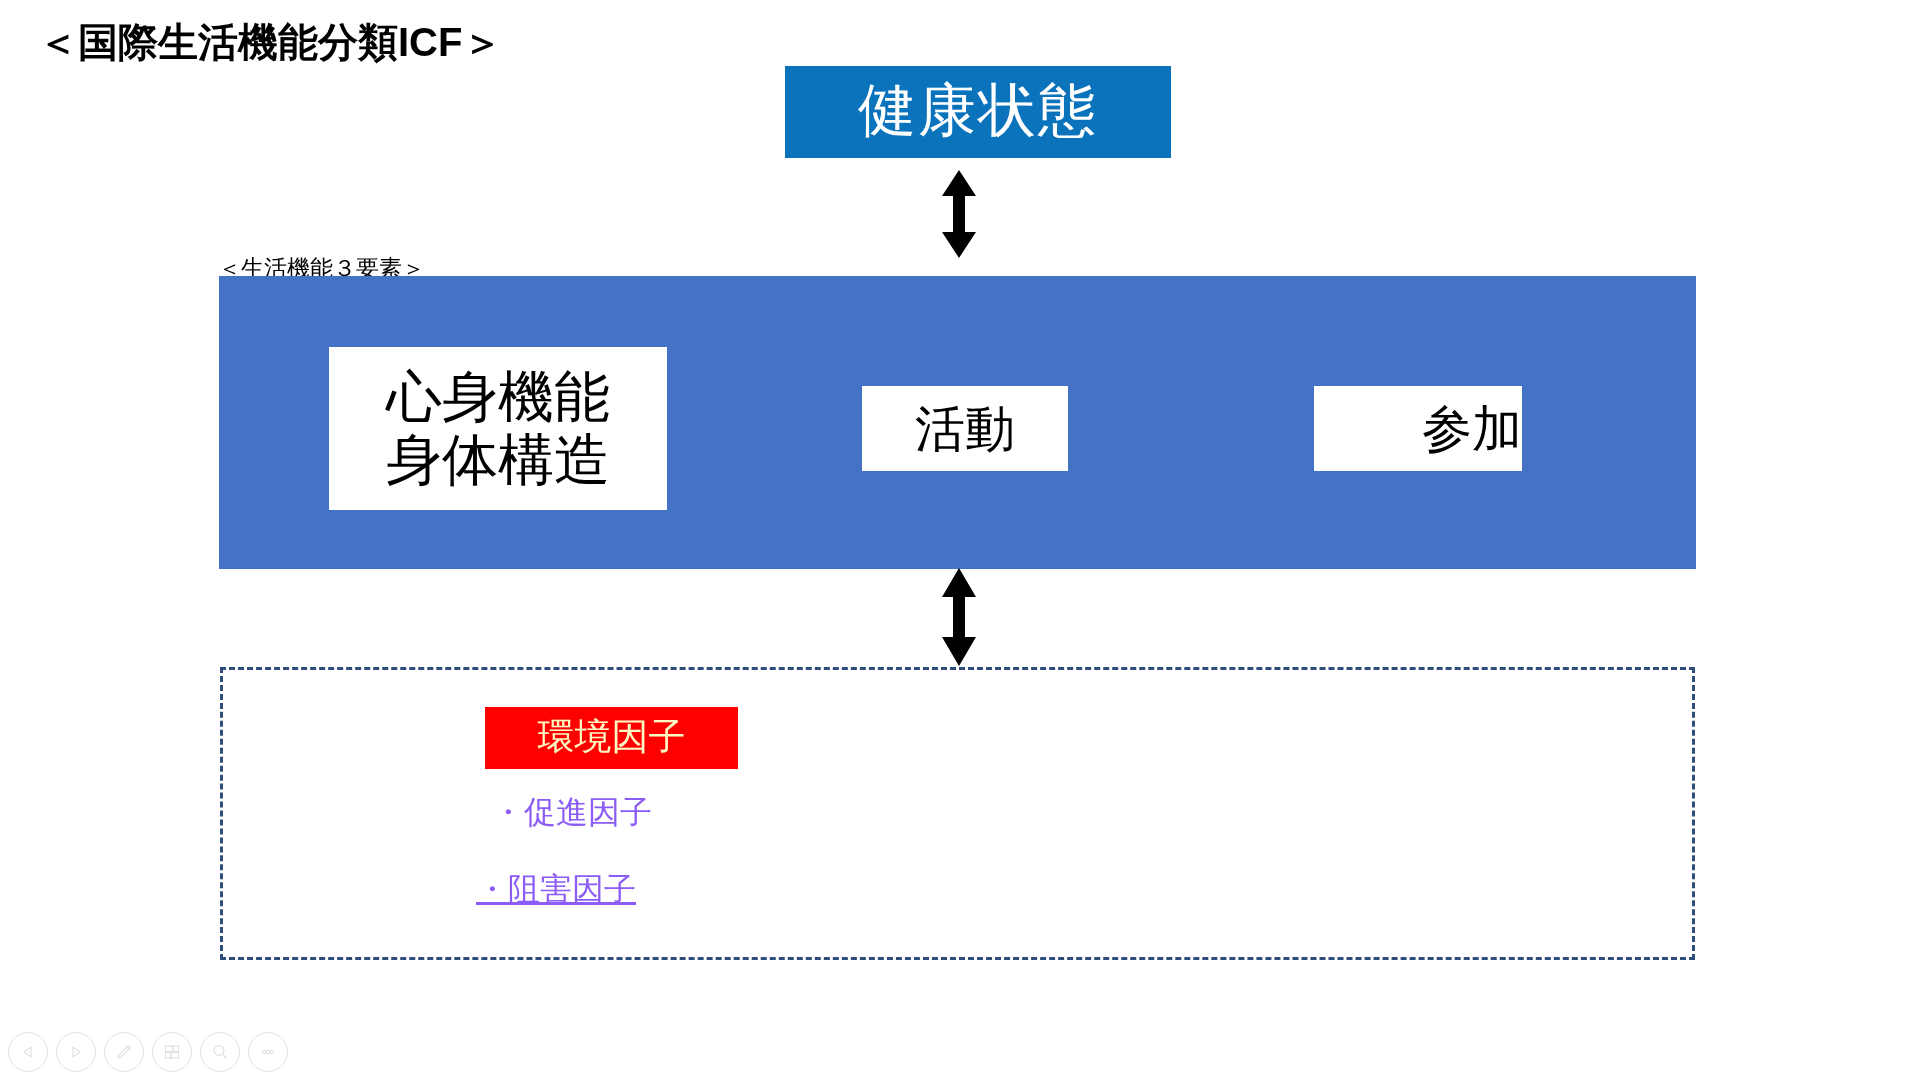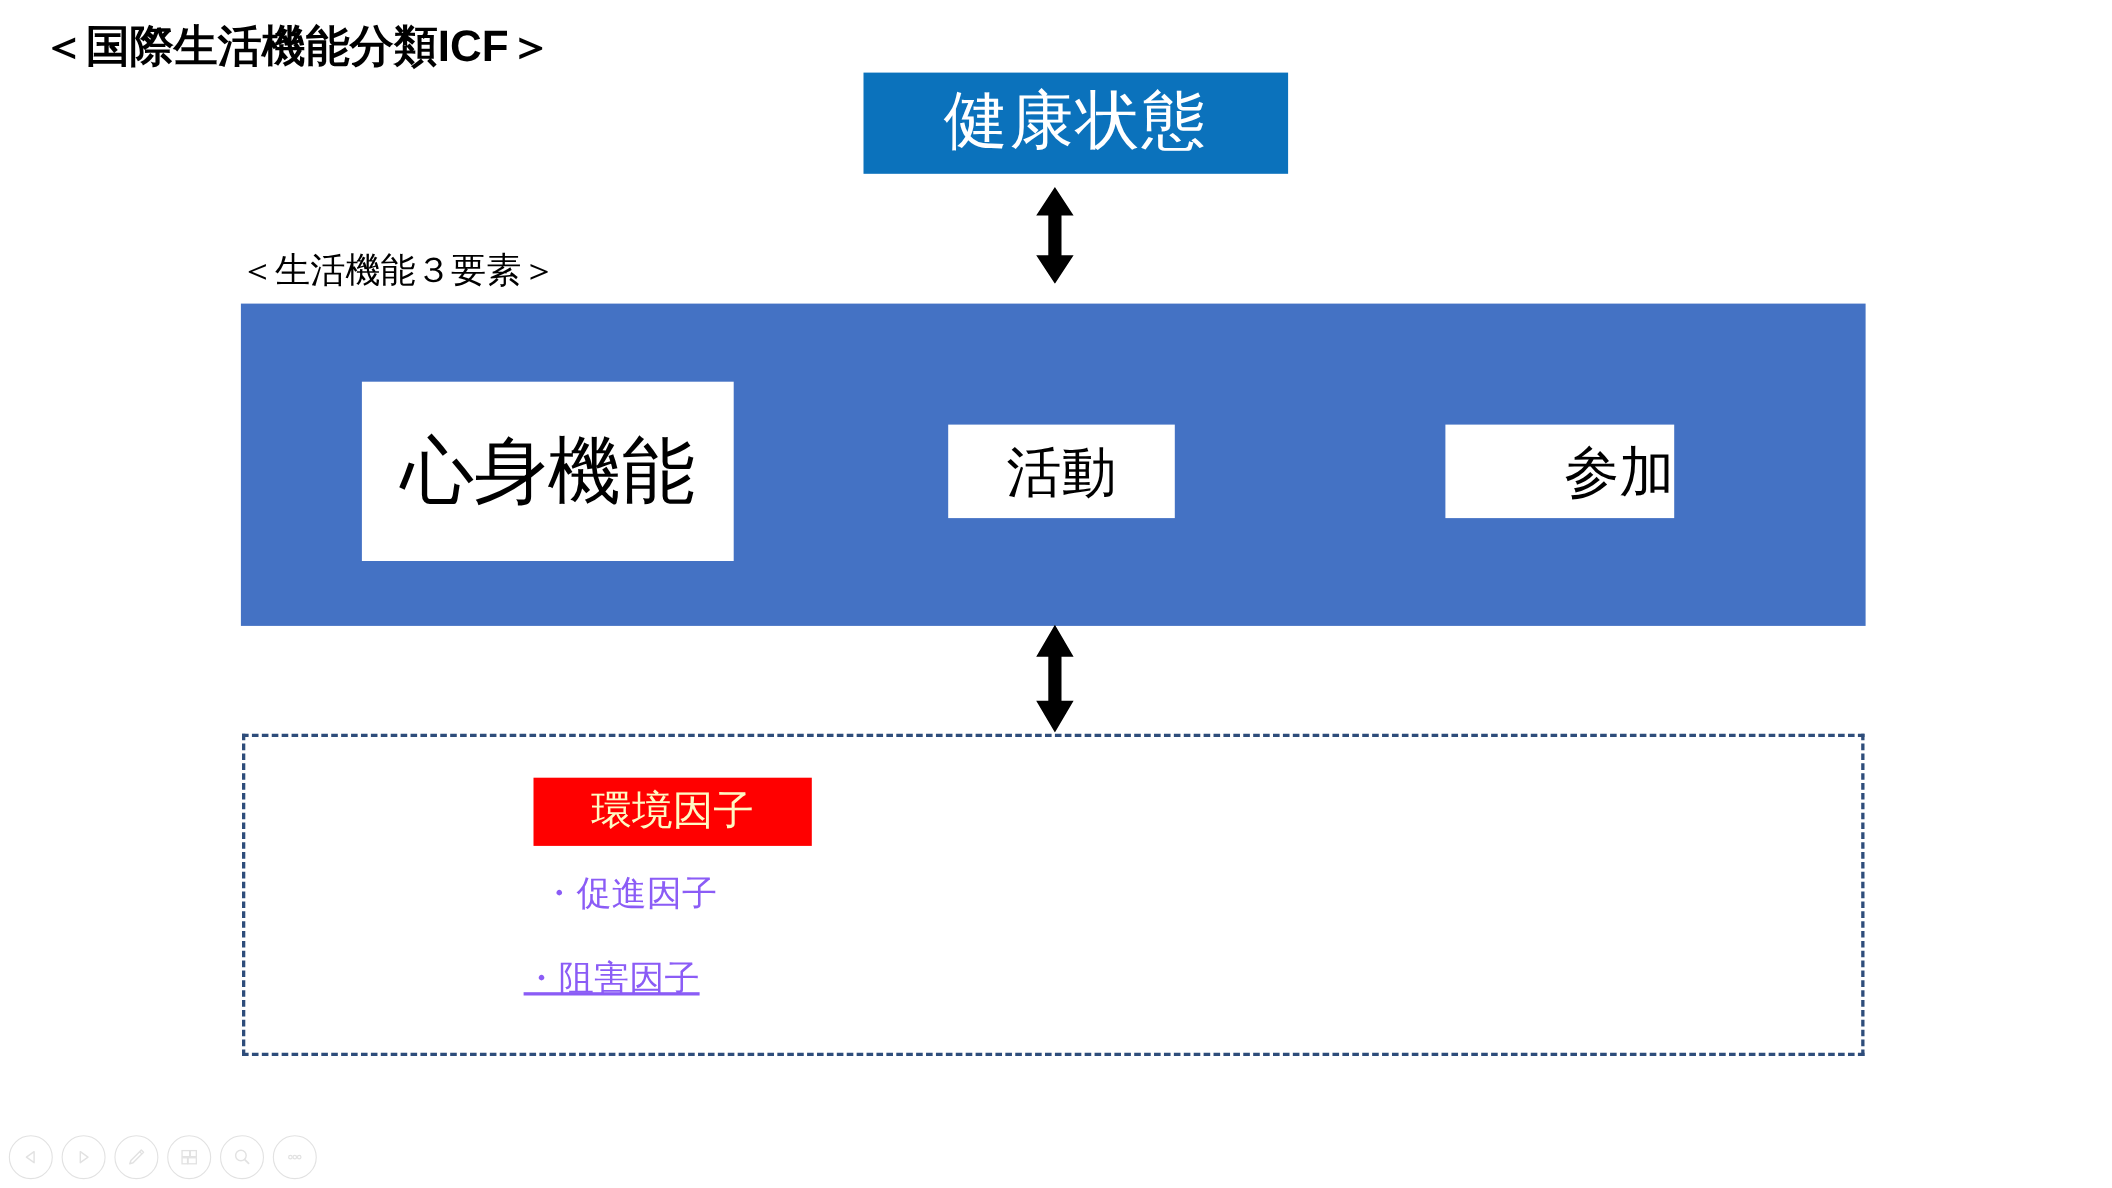--- a/index.html
+++ b/index.html
@@ -69,23 +69,24 @@
   }
   .arrow-bottom {
     left: 938px;
     top: 568px;
     height: 98px;
   }
 
   
   .caption {
     position: absolute;
-    font-size: 32px;
+    font-size: 23px;
     white-space: nowrap;
     line-height: 1.1;
+    margin-top: 28px;
   }
   .caption-functions { left: 218px; top: 228px; }
   .caption-contextual { left: 218px; top: 613px; }
 
   
   .func-panel {
     position: absolute;
     left: 219px;
     top: 276px;
     width: 1477px;
@@ -102,21 +103,21 @@
     color: #000000;
     line-height: 1.12;
     white-space: nowrap;
   }
   .card-body {
     position: absolute;
     left: 110px;
     top: 71px;
     width: 338px;
     height: 163px;
-    font-size: 67px;
+    font-size: 56px;
   }
   .card-body .line { display: block; }
   .card-activity {
     left: 643px;
     top: 110px;
     width: 206px;
     height: 85px;
     font-size: 50px;
     text-align: center;
   }
@@ -215,20 +216,21 @@
       <polygon points="21,0 38,26 27,26 27,62 38,62 21,88 4,62 15,62 15,26 4,26" fill="#000000"></polygon>
     </svg>
   </div>
 
   <div class="caption caption-functions">＜生活機能３要素＞</div>
 
   <div class="func-panel">
 
     <div class="white-card card-body">
       <span class="line">心身機能</span>
+      <span class="line">身体構造</span>
     </div>
 
     <div class="white-card card-activity">
       <span class="line">活動</span>
     </div>
 
     <div class="white-card card-participation">
       <span class="line">参加</span>
     </div>
 

